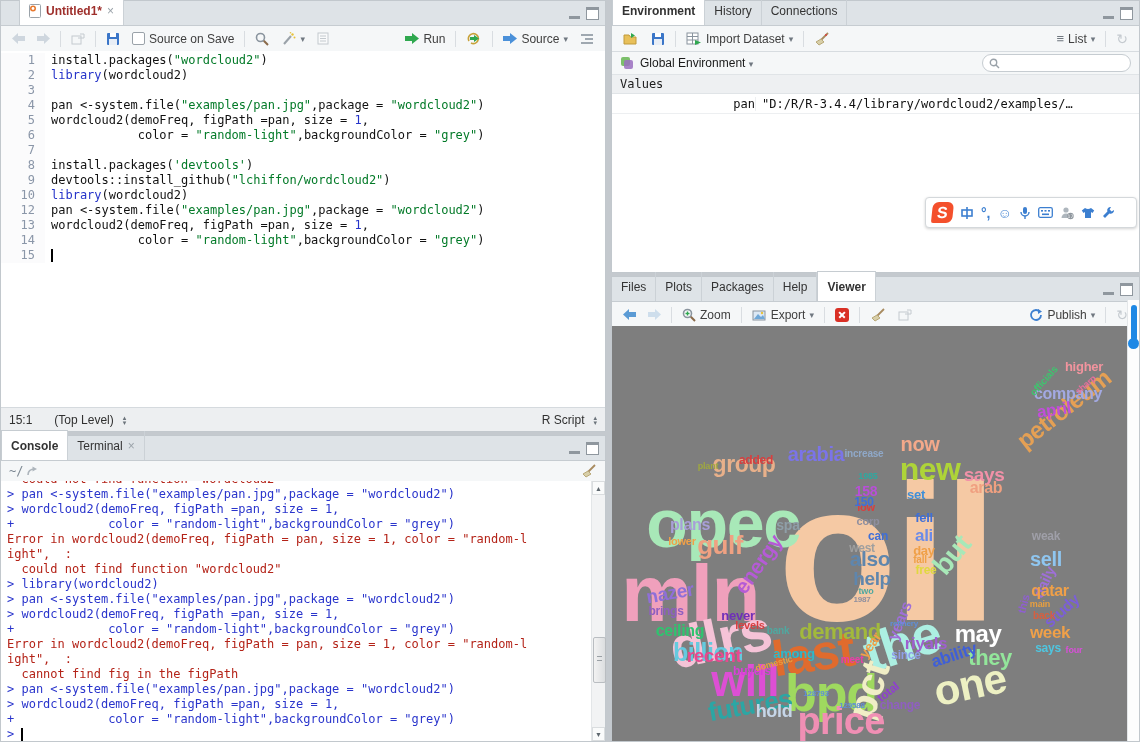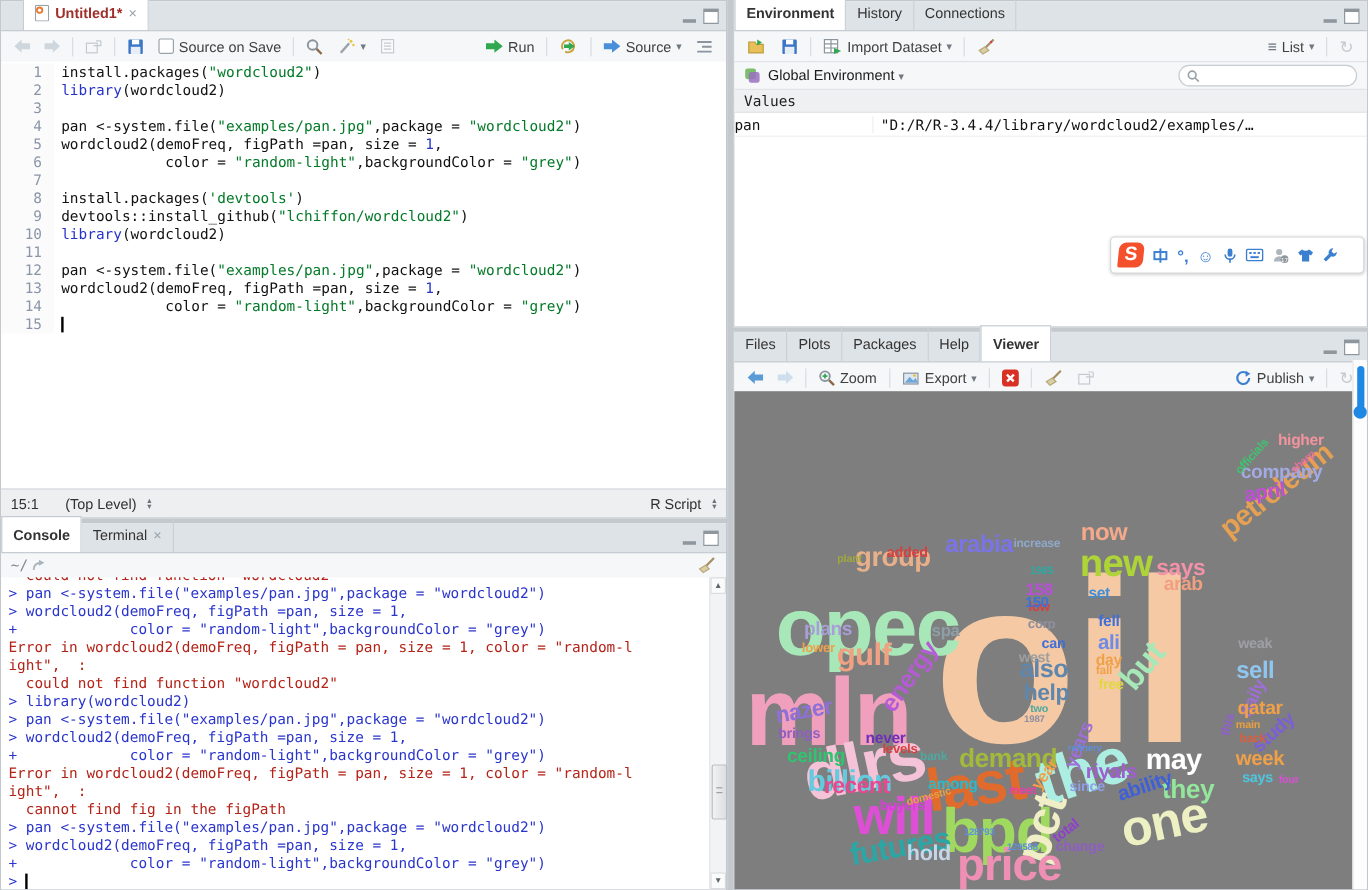--- a/index.html
+++ b/index.html
@@ -57,21 +57,21 @@
     border:1px solid #B9BDC1;border-radius:2px;}
   .wsb .grip{margin:18px auto 0;width:5px;border-top:1px solid #9AA0A5;border-bottom:1px solid #9AA0A5;height:3px;}
   
   .env-row{height:22px;display:flex;align-items:center;gap:6px;padding:0 8px;background:#F5F7F8;border-bottom:1px solid #E0E4E7;}
   .searchbox{margin-left:auto;width:135px;height:16px;border:1px solid #C6CCD1;border-radius:9px;background:#fff;
     display:flex;align-items:center;padding:0 6px;gap:4px;}
   .sec-head{height:18px;background:#EEF0F2;border-bottom:1px solid #E0E4E7;display:flex;align-items:center;
     padding:0 8px;font-family:"DejaVu Sans Mono",monospace;color:#202020;}
   .var-row{height:19px;display:flex;align-items:center;border-bottom:1px solid #EDEFF1;
     font-family:"DejaVu Sans Mono",monospace;color:#101010;}
-  .var-name{width:115px;}
+  .var-name{width:115px;padding-left:28px;text-align:right;}
   .var-val{flex:1;border-left:1px solid #EDEFF1;padding-left:6px;white-space:nowrap;overflow:hidden;}
   
   .viewer-content{position:absolute;top:49px;left:0;right:11px;bottom:0;background:#7E7E7E;overflow:hidden;}
   .wc{position:absolute;font-weight:700;line-height:1;white-space:nowrap;letter-spacing:-0.02em;}
   .vscroll{position:absolute;top:24px;right:0;width:11px;bottom:0;background:#FDFDFD;border-left:1px solid #E4E7E9;}
   .vthumb{position:absolute;top:5px;left:2.5px;width:6px;height:36px;background:#1E88E5;border-radius:3px;}
   .vball{position:absolute;top:38px;left:0;width:11px;height:11px;background:#1E88E5;border-radius:50%;}
   
   .sogou{position:absolute;left:925px;top:197px;width:212px;height:31px;background:#fff;border:1px solid #D4D8DB;
     border-radius:4px;box-shadow:0 1px 3px rgba(0,0,0,.18);display:flex;align-items:center;gap:7px;padding:0 6px;box-sizing:border-box;}
@@ -186,21 +186,20 @@
       <div class="ed-row"><span class="gut">1</span><span class="code"><span class="tk-t">install.packages(</span><span class="tk-s">"wordcloud2"</span><span class="tk-t">)</span></span></div>
       <div class="ed-row"><span class="gut">2</span><span class="code"><span class="tk-k">library</span><span class="tk-t">(wordcloud2)</span></span></div>
       <div class="ed-row"><span class="gut">3</span><span class="code"></span></div>
       <div class="ed-row"><span class="gut">4</span><span class="code"><span class="tk-t">pan &lt;-system.file(</span><span class="tk-s">"examples/pan.jpg"</span><span class="tk-t">,package = </span><span class="tk-s">"wordcloud2"</span><span class="tk-t">)</span></span></div>
       <div class="ed-row"><span class="gut">5</span><span class="code"><span class="tk-t">wordcloud2(demoFreq, figPath =pan, size = </span><span class="tk-n">1</span><span class="tk-t">,</span></span></div>
       <div class="ed-row"><span class="gut">6</span><span class="code"><span class="tk-t">            color = </span><span class="tk-s">"random-light"</span><span class="tk-t">,backgroundColor = </span><span class="tk-s">"grey"</span><span class="tk-t">)</span></span></div>
       <div class="ed-row"><span class="gut">7</span><span class="code"></span></div>
       <div class="ed-row"><span class="gut">8</span><span class="code"><span class="tk-t">install.packages(</span><span class="tk-s">'devtools'</span><span class="tk-t">)</span></span></div>
       <div class="ed-row"><span class="gut">9</span><span class="code"><span class="tk-t">devtools::install_github(</span><span class="tk-s">"lchiffon/wordcloud2"</span><span class="tk-t">)</span></span></div>
       <div class="ed-row"><span class="gut">10</span><span class="code"><span class="tk-k">library</span><span class="tk-t">(wordcloud2)</span></span></div>
-      <div class="ed-row"><span class="gut">11</span><span class="code"></span></div>
       <div class="ed-row"><span class="gut">12</span><span class="code"><span class="tk-t">pan &lt;-system.file(</span><span class="tk-s">"examples/pan.jpg"</span><span class="tk-t">,package = </span><span class="tk-s">"wordcloud2"</span><span class="tk-t">)</span></span></div>
       <div class="ed-row"><span class="gut">13</span><span class="code"><span class="tk-t">wordcloud2(demoFreq, figPath =pan, size = </span><span class="tk-n">1</span><span class="tk-t">,</span></span></div>
       <div class="ed-row"><span class="gut">14</span><span class="code"><span class="tk-t">            color = </span><span class="tk-s">"random-light"</span><span class="tk-t">,backgroundColor = </span><span class="tk-s">"grey"</span><span class="tk-t">)</span></span></div>
       <div class="ed-row"><span class="gut">15</span><span class="code"><span class="caret"></span></span></div>
     </div>
   <div class="statusbar">
     <span>15:1</span>
     <span style="margin-left:16px;"><span>(Top Level)</span></span>
     <span class="updown">
         <span>▴</span>

